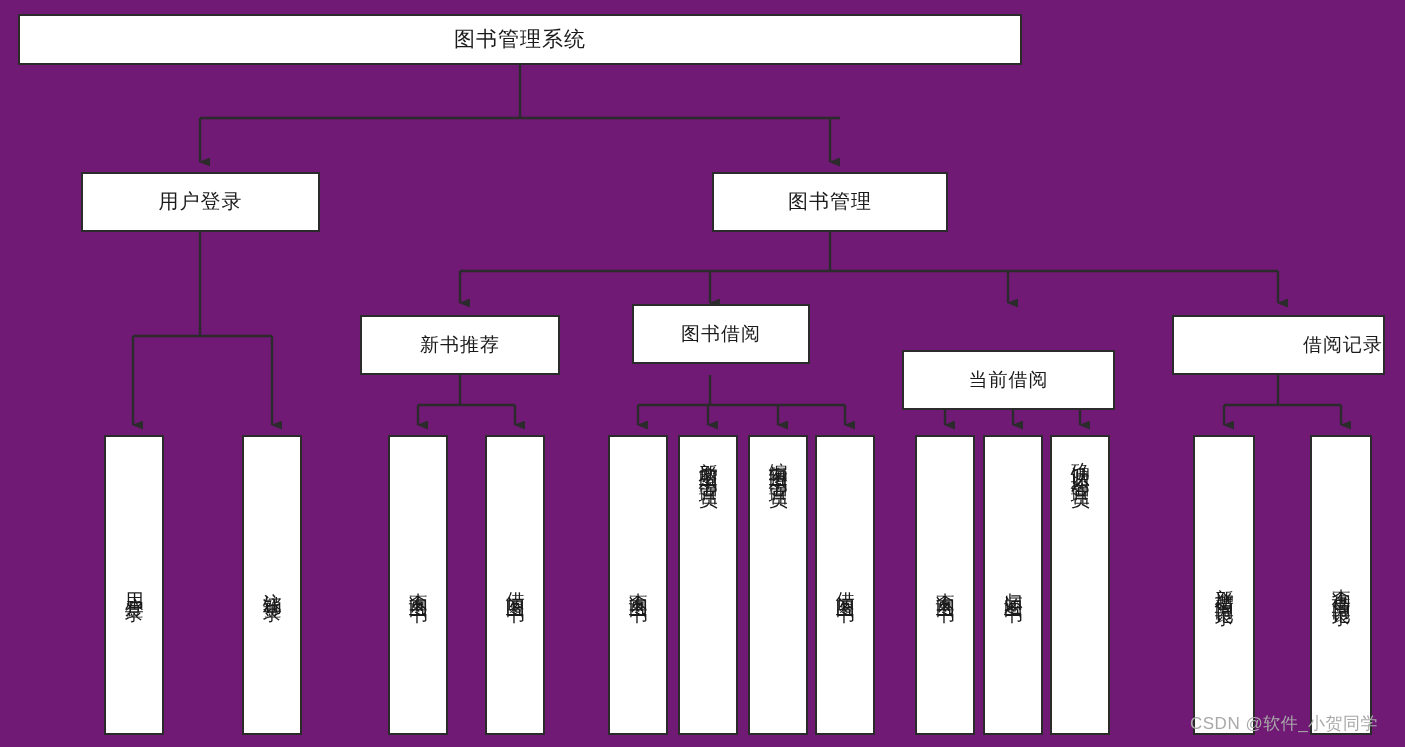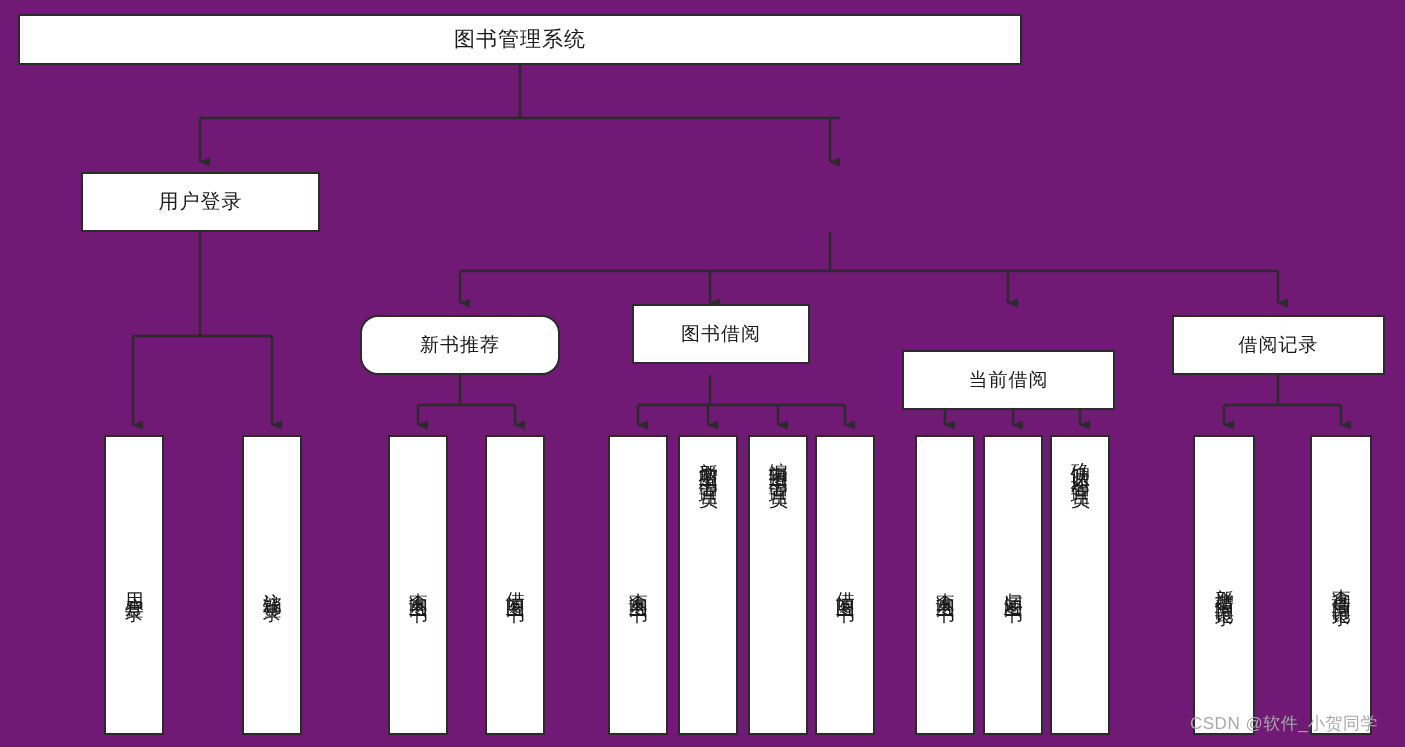--- a/index.html
+++ b/index.html
@@ -134,31 +134,34 @@
     </g>
   </svg>
 
   <div class="node root" style="left:18px; top:14px; width:1004px; height:51px;">
     <span>图书管理系统</span>
   </div>
 
   <div class="node lvl1" style="left:81px; top:172px; width:239px; height:60px;">
     <span>用户登录</span>
   </div>
-
-  <div class="node lvl2" style="left:360px; top:315px; width:200px; height:60px;border-radius:18px;">
+  <div class="node lvl1" style="left:712px; top:172px; width:236px; height:60px;">
+    <span>图书管理</span>
+  </div>
+
+  <div class="node lvl2" style="left:360px; top:315px; width:200px; height:60px;">
     <span>新书推荐</span>
   </div>
   <div class="node lvl2" style="left:632px; top:304px; width:178px; height:60px;justify-content:center;">
     <span>图书借阅</span>
   </div>
   <div class="node lvl2" style="left:902px; top:315px; width:213px; height:60px;margin-top:35px;">
     <span>当前借阅</span>
   </div>
-  <div class="node lvl2" style="left:1172px; top:315px; width:213px; height:60px;">
+  <div class="node lvl2" style="left:1172px; top:315px; width:213px; height:60px;justify-content:flex-end;">
     <span>借阅记录</span>
   </div>
 
   <div class="node leaf center" style="left:104px; top:435px; width:60px; height:300px;">
     <span class="vtext">用户登录</span>
   </div>
   <div class="node leaf center" style="left:242px; top:435px; width:60px; height:300px;">
     <span class="vtext">注销登录</span>
   </div>
 

